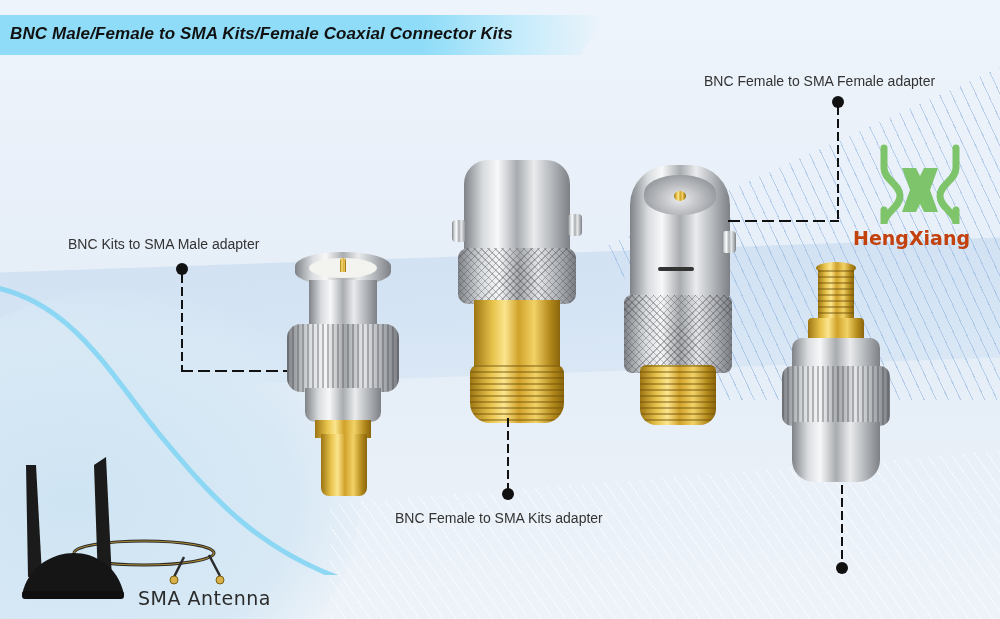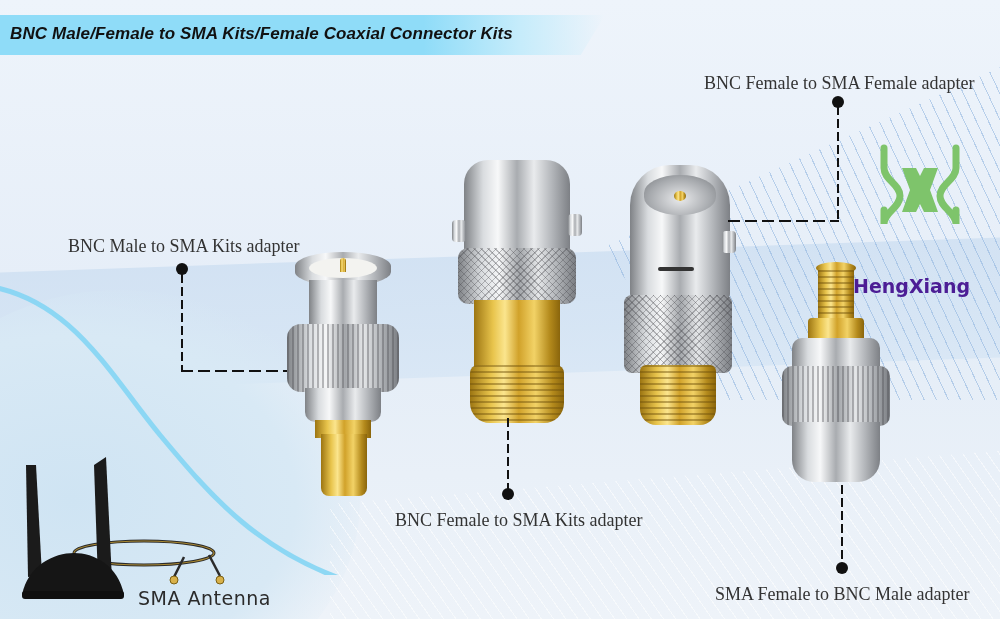--- a/index.html
+++ b/index.html
@@ -45,32 +45,32 @@
   }
   .title-text {
     position: absolute; left: 10px; top: 24px;
     font-family: "Liberation Sans", sans-serif;
     font-style: italic; font-weight: bold; font-size: 17px; color: #111;
     letter-spacing: 0.1px; white-space: nowrap;
   }
 
   
   .label {
-    position: absolute; font-family: Liberation Serif, serif;
-    font-size: 18px; color: #333; white-space: nowrap;
+    position: absolute; font-family: Liberation Sans, sans-serif;
+    font-size: 14px; color: #333; white-space: nowrap;
   }
   .dot { position: absolute; width: 12px; height: 12px; border-radius: 50%; background: #111; }
   .dash-v { position: absolute; width: 2px; background: repeating-linear-gradient(180deg, #111 0 9px, transparent 9px 13px); }
   .dash-h { position: absolute; height: 2px; background: repeating-linear-gradient(90deg, #111 0 12px, transparent 12px 17px); }
 
   
   .logo { position: absolute; left: 860px; top: 140px; width: 120px; height: 110px; }
   .logo-text {
     position: absolute; left: 853px; top: 227px;
-    font-family: "DejaVu Sans", sans-serif; font-weight: bold; font-size: 19px; color: #4c1d95; margin-top: 48px;
+    font-family: "DejaVu Sans", sans-serif; font-weight: bold; font-size: 19px; color: #c2410c;
   }
 
   
   .conn { position: absolute; }
   .silver {
     background: linear-gradient(90deg, #7f8286 0%, #d9dcdf 18%, #f7f8f9 32%, #a9acb0 50%, #e9ebed 66%, #b6b9bd 82%, #7d8085 100%);
   }
   .silver-knurl {
     background:
       repeating-linear-gradient(90deg, rgba(70,70,75,.35) 0 2px, rgba(255,255,255,0) 2px 5px),
@@ -160,37 +160,36 @@
 
   <div class="conn" style="left:778px;top:262px;width:116px;height:225px;">
     <div class="part gold" style="left:38px;top:0;width:40px;height:12px;border-radius:20px/6px;"></div>
     <div class="part gold-thread" style="left:40px;top:8px;width:36px;height:52px;"></div>
     <div class="part gold" style="left:30px;top:56px;width:56px;height:26px;border-radius:4px;"></div>
     <div class="part silver" style="left:14px;top:76px;width:88px;height:32px;border-radius:10px 10px 0 0;"></div>
     <div class="part silver-knurl" style="left:4px;top:104px;width:108px;height:60px;border-radius:10px;"></div>
     <div class="part silver" style="left:14px;top:160px;width:88px;height:60px;border-radius:0 0 22px 22px;"></div>
   </div>
 
-  <div class="label" style="left:68px;top:236px;">BNC Male to SMA Kits adapter</div>
+  <div class="label" style="left:68px;top:236px;">BNC Kits to SMA Male adapter</div>
   <div class="dot" style="left:176px;top:263px;"></div>
   <div class="dash-v" style="left:181px;top:274px;height:98px;"></div>
   <div class="dash-h" style="left:181px;top:370px;width:106px;"></div>
 
   <div class="dash-v" style="left:507px;top:418px;height:74px;"></div>
   <div class="dot" style="left:502px;top:488px;"></div>
   <div class="label" style="left:395px;top:510px;">BNC Female to SMA Kits adapter</div>
 
   <div class="label" style="left:704px;top:73px;">BNC Female to SMA Female adapter</div>
   <div class="dot" style="left:832px;top:96px;"></div>
   <div class="dash-v" style="left:837px;top:106px;height:116px;"></div>
   <div class="dash-h" style="left:728px;top:220px;width:111px;"></div>
 
   <div class="dash-v" style="left:841px;top:485px;height:80px;"></div>
   <div class="dot" style="left:836px;top:562px;"></div>
-  <div class="label" style="left:715px;top:584px;">SMA Female to BNC Male adapter</div>
 
   <svg class="antenna" viewBox="0 0 230 180">
     <ellipse cx="130" cy="128" rx="70" ry="12" fill="none" stroke="#2b2b2b" stroke-width="3"></ellipse>
     <ellipse cx="130" cy="128" rx="70" ry="12" fill="none" stroke="#c9a033" stroke-width="1.2" opacity=".8"></ellipse>
     <path d="M195 130 L206 151" stroke="#2b2b2b" stroke-width="2.5"></path>
     <path d="M170 132 L160 152" stroke="#2b2b2b" stroke-width="2.5"></path>
     <circle cx="160" cy="155" r="4" fill="#d8b14a" stroke="#7c6115"></circle>
     <circle cx="206" cy="155" r="4" fill="#d8b14a" stroke="#7c6115"></circle>
     <path d="M12 40 L22 40 L28 150 L14 152 Z" fill="#1b1b1b"></path>
     <path d="M80 40 L92 32 L98 155 L84 156 Z" fill="#1b1b1b"></path>

